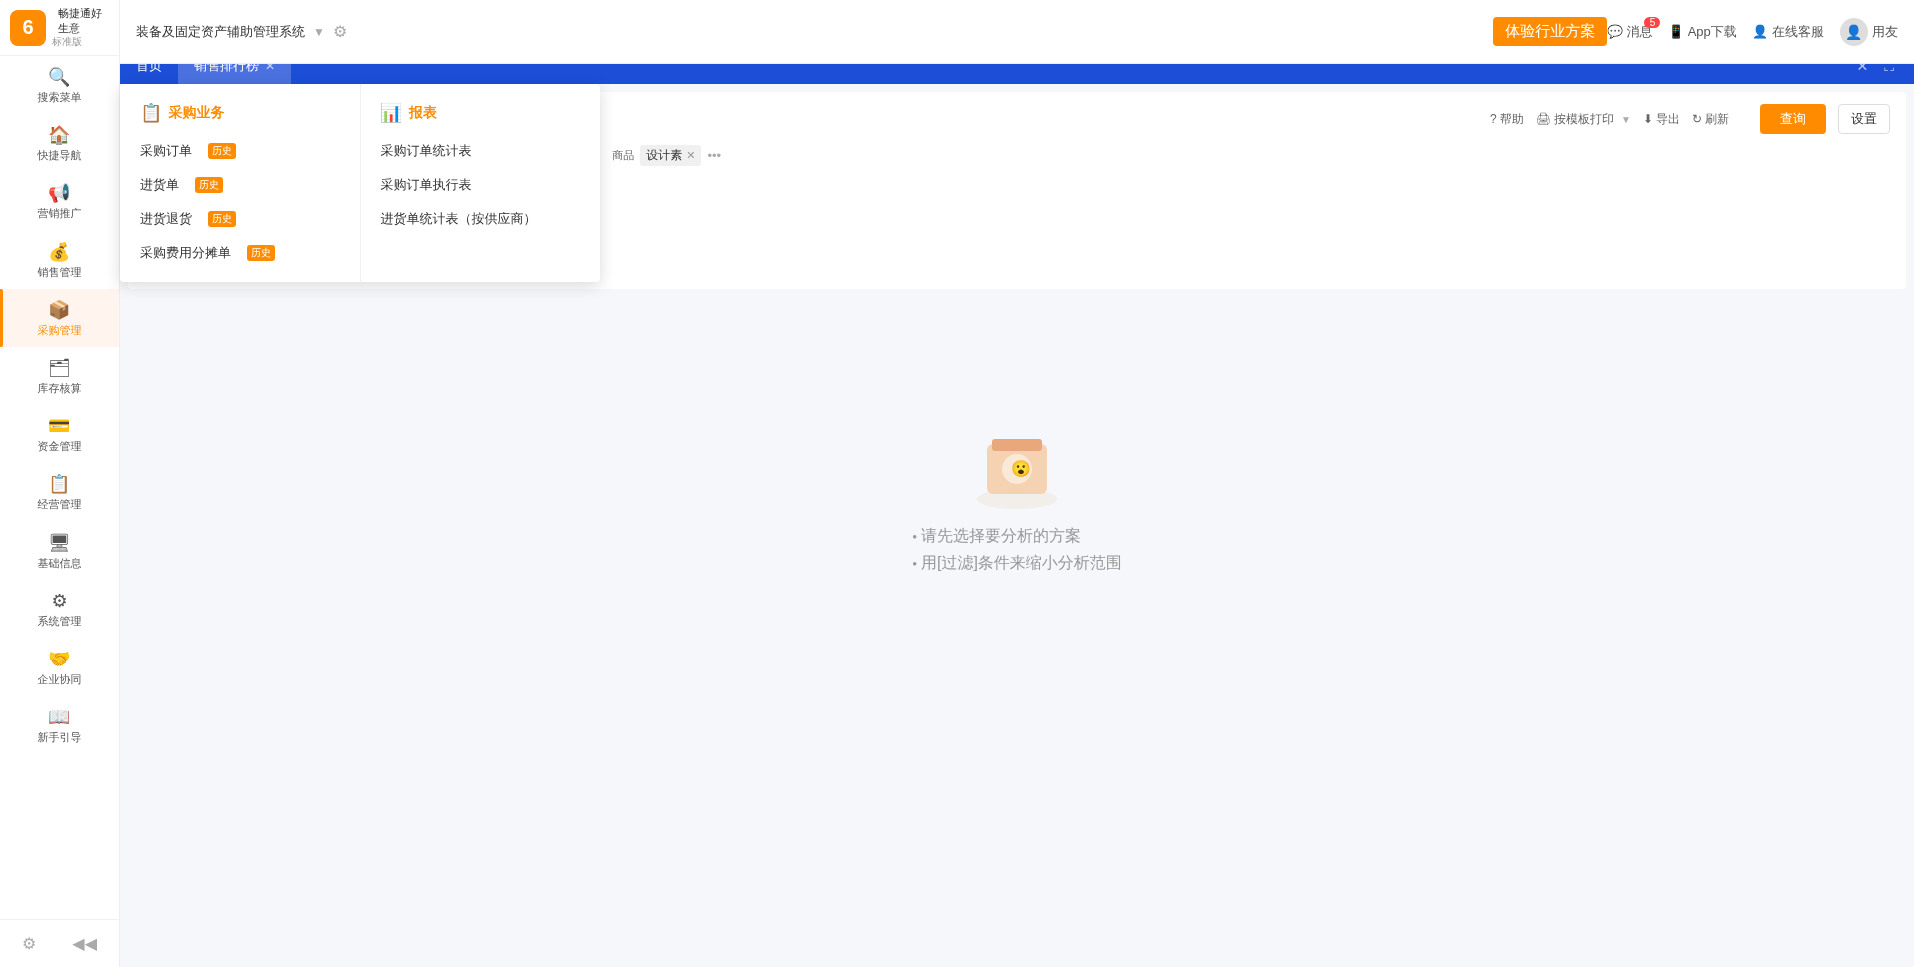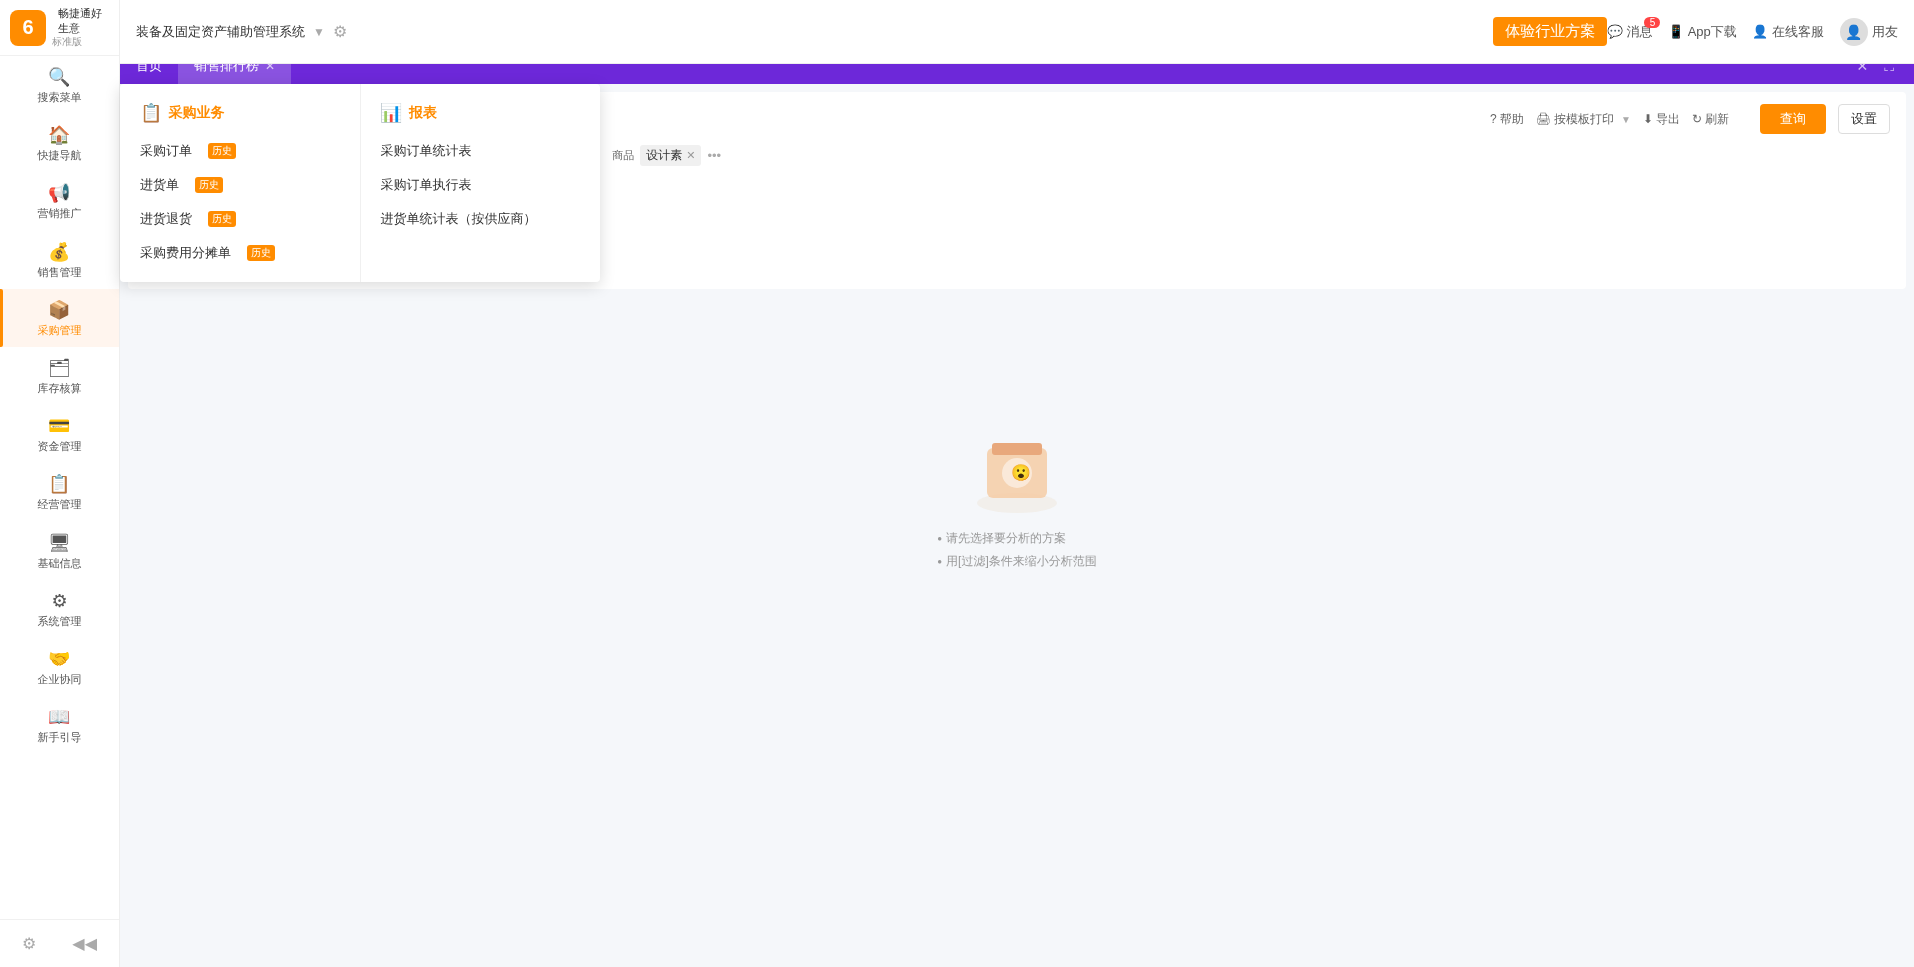--- a/index.html
+++ b/index.html
@@ -54,21 +54,21 @@
       padding: 5px 12px; font-size: 15px; cursor: pointer; margin-left: 8px;
     }
     .topbar-right { display: flex; align-items: center; gap: 16px; }
     .topbar-msg { position: relative; color: #555; font-size: 13px; cursor: pointer; display: flex; align-items: center; gap: 3px; }
     .badge { position: absolute; top: -6px; right: -8px; background: #f44; color: white; font-size: 10px; border-radius: 10px; padding: 0 4px; min-width: 16px; text-align: center; }
     .topbar-user { display: flex; align-items: center; gap: 4px; cursor: pointer; color: #555; font-size: 13px; }
     .user-avatar { width: 28px; height: 28px; background: #ddd; border-radius: 50%; display: flex; align-items: center; justify-content: center; color: #888; font-size: 14px; }
 
     
     .tabs-bar {
-      position: fixed; left: 120px; top: 48px; right: 0; height: 36px; background: #6d28d9;
+      position: fixed; left: 120px; top: 48px; right: 0; height: 36px; background: #1d4ed8;
       display: flex; align-items: center; z-index: 98;
     }
     .tab-item {
       height: 36px; display: flex; align-items: center; padding: 0 16px; font-size: 13px;
       cursor: pointer; color: rgba(255,255,255,0.8);
     }
     .tab-item.active { background: rgba(255,255,255,0.2); color: #fff; }
     .tab-item:first-child { color: #fff; }
     .tab-close { margin-left: 6px; font-size: 12px; color: rgba(255,255,255,0.7); }
     .tabs-close-all { margin-left: auto; margin-right: 8px; color: rgba(255,255,255,0.7); cursor: pointer; font-size: 14px; }
@@ -135,21 +135,21 @@
     .more-link { color: #26bdb4; font-size: 12px; cursor: pointer; }
 
     .filter-dots { color: #aaa; cursor: pointer; }
 
     
     .empty-state {
       display: flex; flex-direction: column; align-items: center; justify-content: center;
       height: 400px; gap: 12px;
     }
     .empty-icon { width: 120px; height: 100px; position: relative; }
-    .empty-text { color: #999; font-size: 12px; }
+    .empty-text { color: #999; font-size: 16px; }
     .empty-text li { list-style: none; display: flex; align-items: center; gap: 4px; margin-bottom: 6px; }
     .empty-text li::before { content: '●'; font-size: 8px; }
 
     
     .date-range { display: flex; align-items: center; gap: 4px; font-size: 12px; }
     .date-input { border: 1px solid #ddd; border-radius: 4px; padding: 4px 8px; font-size: 12px; width: 100px; }
 
     
     .chevron { display: inline-block; margin-left: 4px; font-size: 10px; color: #aaa; }
 

